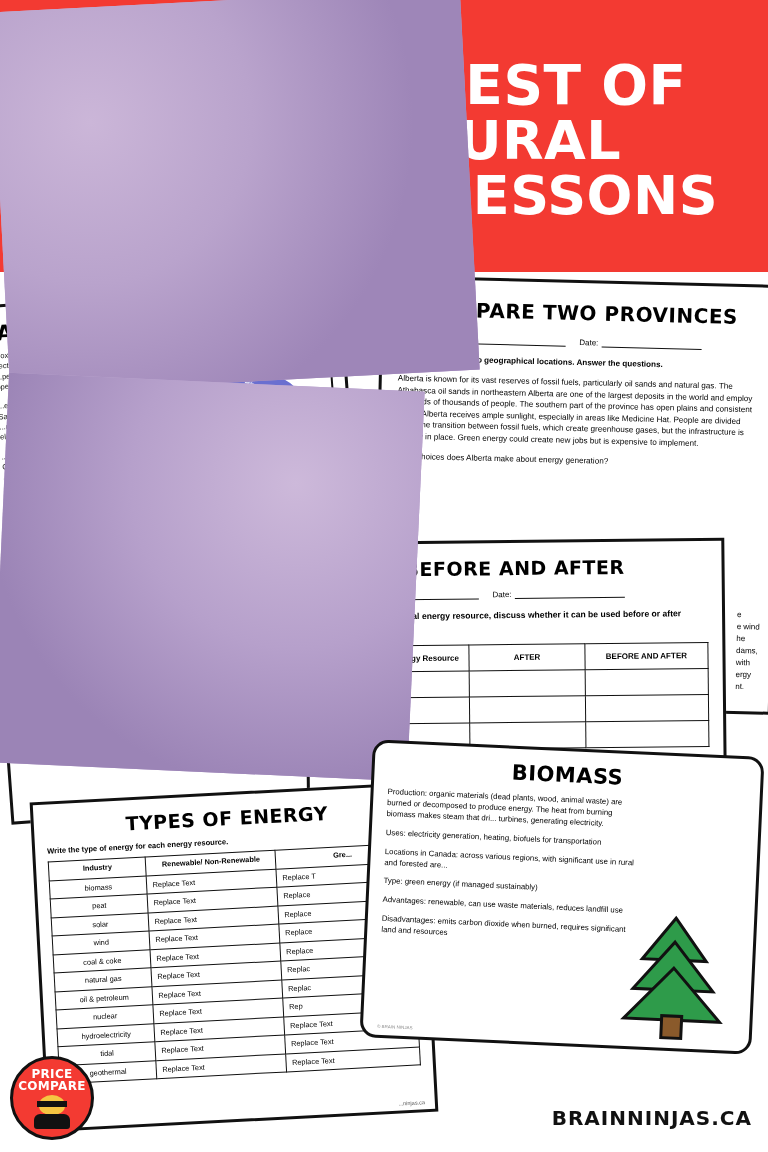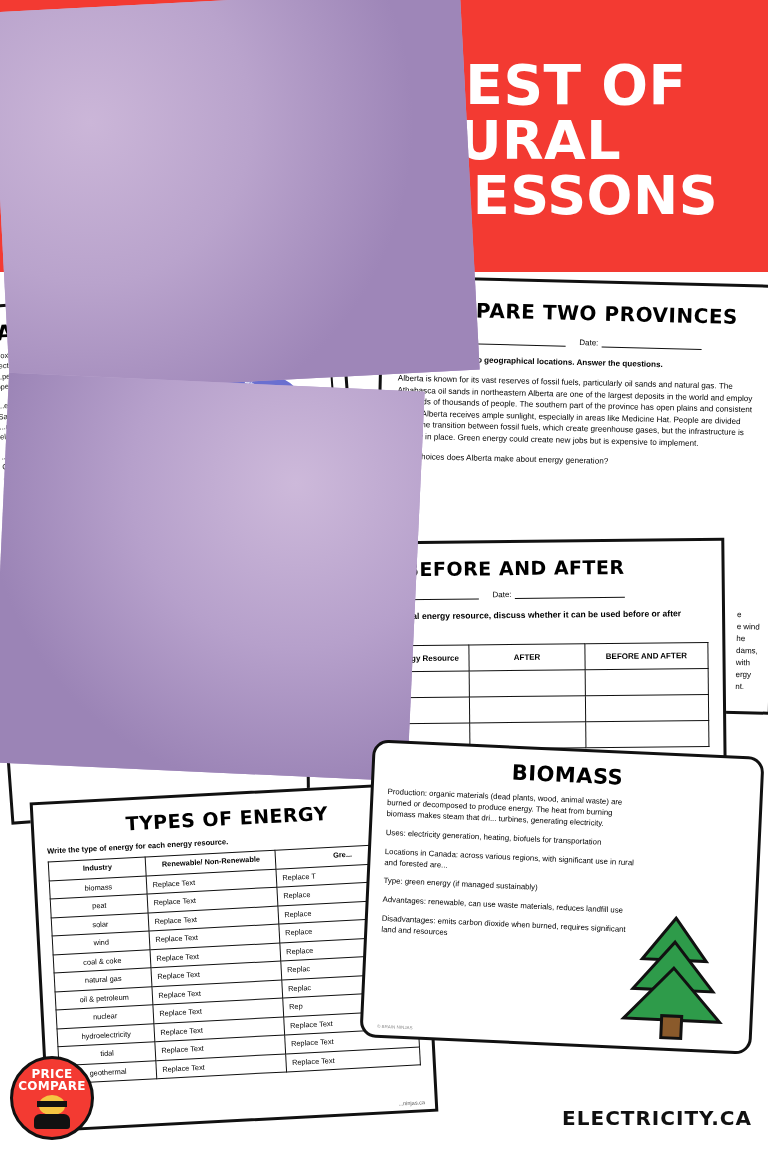--- a/index.html
+++ b/index.html
@@ -440,13 +440,13 @@
 
 <div class="logo">
   <div class="l1">PRICE</div>
   <div class="l2">COMPARE</div>
   <div class="ninja">
     <div class="head"></div>
       <div class="band"></div>
       <div class="body"></div>
   </div>
 </div>
-<div class="site-url">ELECTRICITY.CA</div>
+<div class="site-url">BRAINNINJAS.CA</div>
 
 </body></html>

